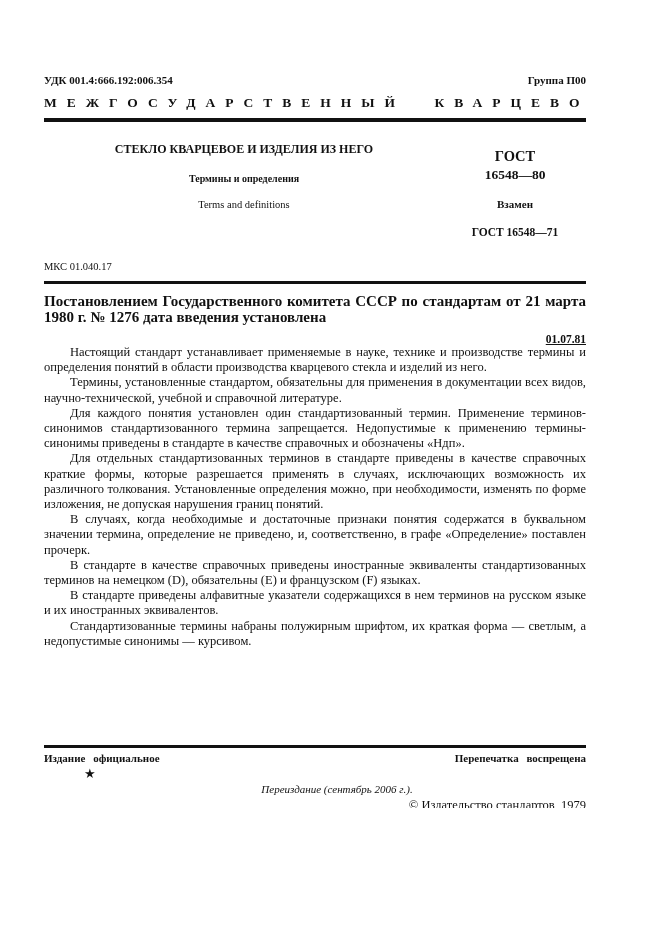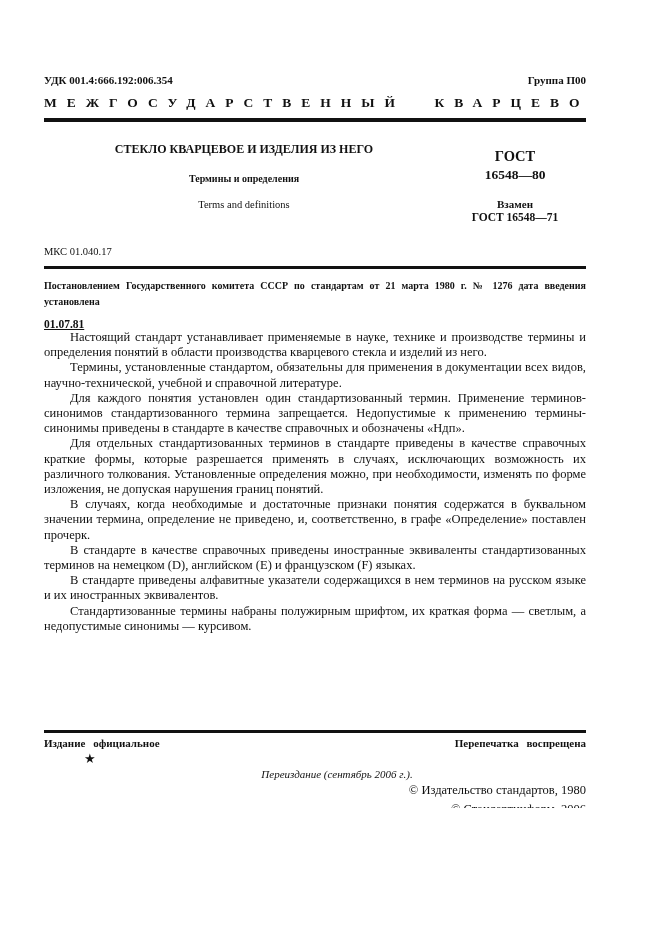--- a/index.html
+++ b/index.html
@@ -79,40 +79,41 @@
     font-weight: bold;
     font-size: 13.5px;
     margin-top: 2px;
   }
   .replaces-label {
     margin-top: 15px;
     font-weight: bold;
     font-size: 11px;
   }
   .replaces-number {
-    margin-top: 1px;
+    margin-top: 16px;
     font-weight: bold;
     font-size: 11.5px;
   }
   .mks-block {
     margin-top: 22px;
     font-size: 10.5px;
     line-height: 14px;
   }
   .mks-line2 { padding-left: 33px; }
   .rule-2 { margin-top: 7px; }
   .decree {
     margin-top: 9px;
     font-weight: bold;
-    font-size: 10px;
+    font-size: 15px;
     line-height: 16px;
     text-align: justify;
   }
   .effective-date {
     margin-top: 8px;
+    text-align: right;
     font-weight: bold;
     font-size: 11.5px;
   }
   .effective-date span { text-decoration: underline; }
   .body-text {
     font-size: 12.5px;
     line-height: 15.2px;
     text-align: justify;
   }
   .body-text p { text-indent: 26px; }
@@ -187,35 +188,35 @@
     <div class="effective-date">
       <span>01.07.81</span>
     </div>
 
     <div class="body-text">
       <p>Настоящий стандарт устанавливает применяемые в науке, технике и производстве термины и определения понятий в области производства кварцевого стекла и изделий из него.</p>
       <p>Термины, установленные стандартом, обязательны для применения в документации всех видов, научно-технической, учебной и справочной литературе.</p>
       <p>Для каждого понятия установлен один стандартизованный термин. Применение терминов-синонимов стандартизованного термина запрещается. Недопустимые к применению термины-синонимы приведены в стандарте в качестве справочных и обозначены «Ндп».</p>
       <p>Для отдельных стандартизованных терминов в стандарте приведены в качестве справочных краткие формы, которые разрешается применять в случаях, исключающих возможность их различного толкования. Установленные определения можно, при необходимости, изменять по форме изложения, не допуская нарушения границ понятий.</p>
       <p>В случаях, когда необходимые и достаточные признаки понятия содержатся в буквальном значении термина, определение не приведено, и, соответственно, в графе «Определение» поставлен прочерк.</p>
-      <p>В стандарте в качестве справочных приведены иностранные эквиваленты стандартизованных терминов на немецком (D), английском (E) и французском (F) языках.</p>
+      <p>В стандарте в качестве справочных приведены иностранные эквиваленты стандартизованных терминов на немецком (D), обязательны (E) и французском (F) языках.</p>
       <p>В стандарте приведены алфавитные указатели содержащихся в нем терминов на русском языке и их иностранных эквивалентов.</p>
       <p>Стандартизованные термины набраны полужирным шрифтом, их краткая форма — светлым, а недопустимые синонимы — курсивом.</p>
     </div>
 
     <div class="rule-mid footer-rule"></div>
 
     <div class="footer-row">
       <span>Издание  официальное</span>
       <span>Перепечатка  воспрещена</span>
     </div>
 
     <div class="star">★</div>
 
     <div class="reissue">Переиздание (сентябрь 2006 г.).</div>
 
     <div class="copyrights">
-      <div>©   Издательство стандартов, 1980</div>
+      <div>©   Издательство стандартов, 1979</div>
       <div>©   Стандартинформ, 2006</div>
     </div>
 
   </div>
 </div>
 
 </body></html>

